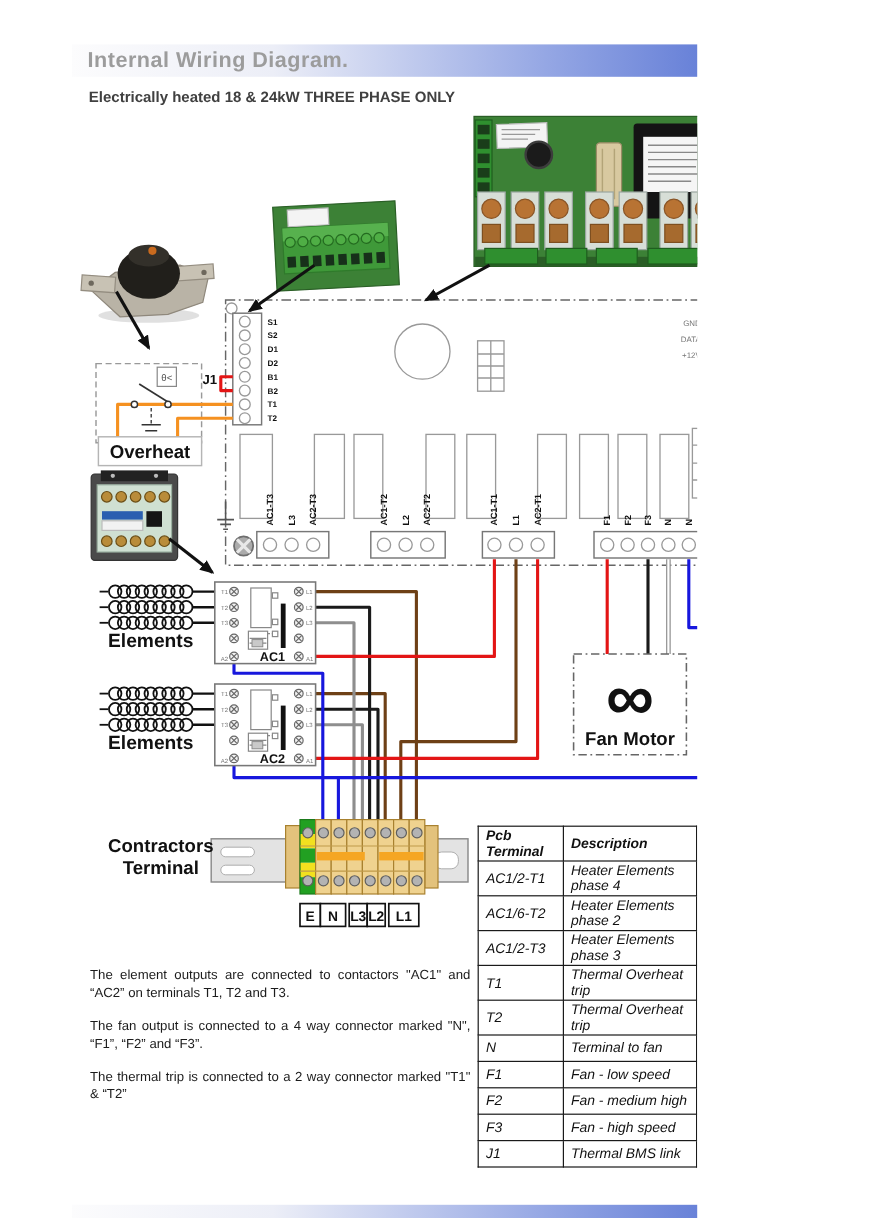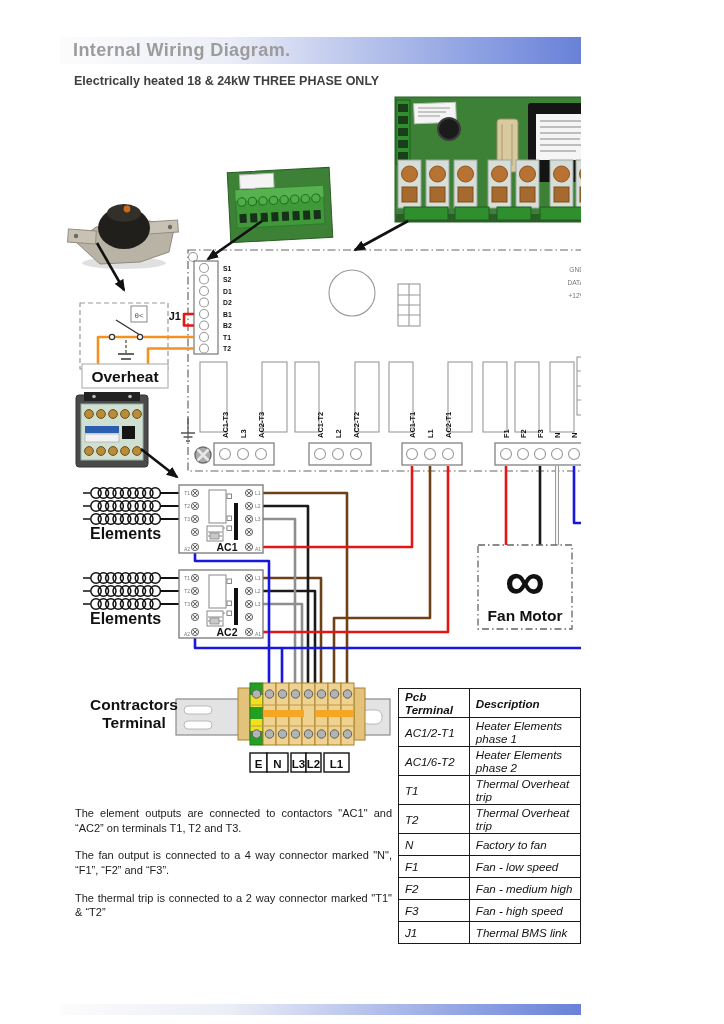--- a/index.html
+++ b/index.html
@@ -530,37 +530,41 @@
   </div>
 
   <table class="pcbtab">
     <tbody>
         <tr>
       <th class="c1">Pcb Terminal</th>
       <th class="c2">Description</th>
     </tr>
     <tr>
           <td>AC1/2-T1</td>
-          <td>Heater Elements phase 1</td>
+          <td>Heater Elements phase 4</td>
         </tr>
     <tr>
           <td>AC1/6-T2</td>
           <td>Heater Elements phase 2</td>
         </tr>
     <tr>
+          <td>AC1/2-T3</td>
+          <td>Heater Elements phase 3</td>
+        </tr>
+    <tr>
           <td>T1</td>
           <td>Thermal Overheat trip</td>
         </tr>
     <tr>
           <td>T2</td>
           <td>Thermal Overheat trip</td>
         </tr>
     <tr>
           <td>N</td>
-          <td>Factory to fan</td>
+          <td>Terminal to fan</td>
         </tr>
     <tr>
           <td>F1</td>
           <td>Fan - low speed</td>
         </tr>
     <tr>
           <td>F2</td>
           <td>Fan - medium high</td>
         </tr>
     <tr>

